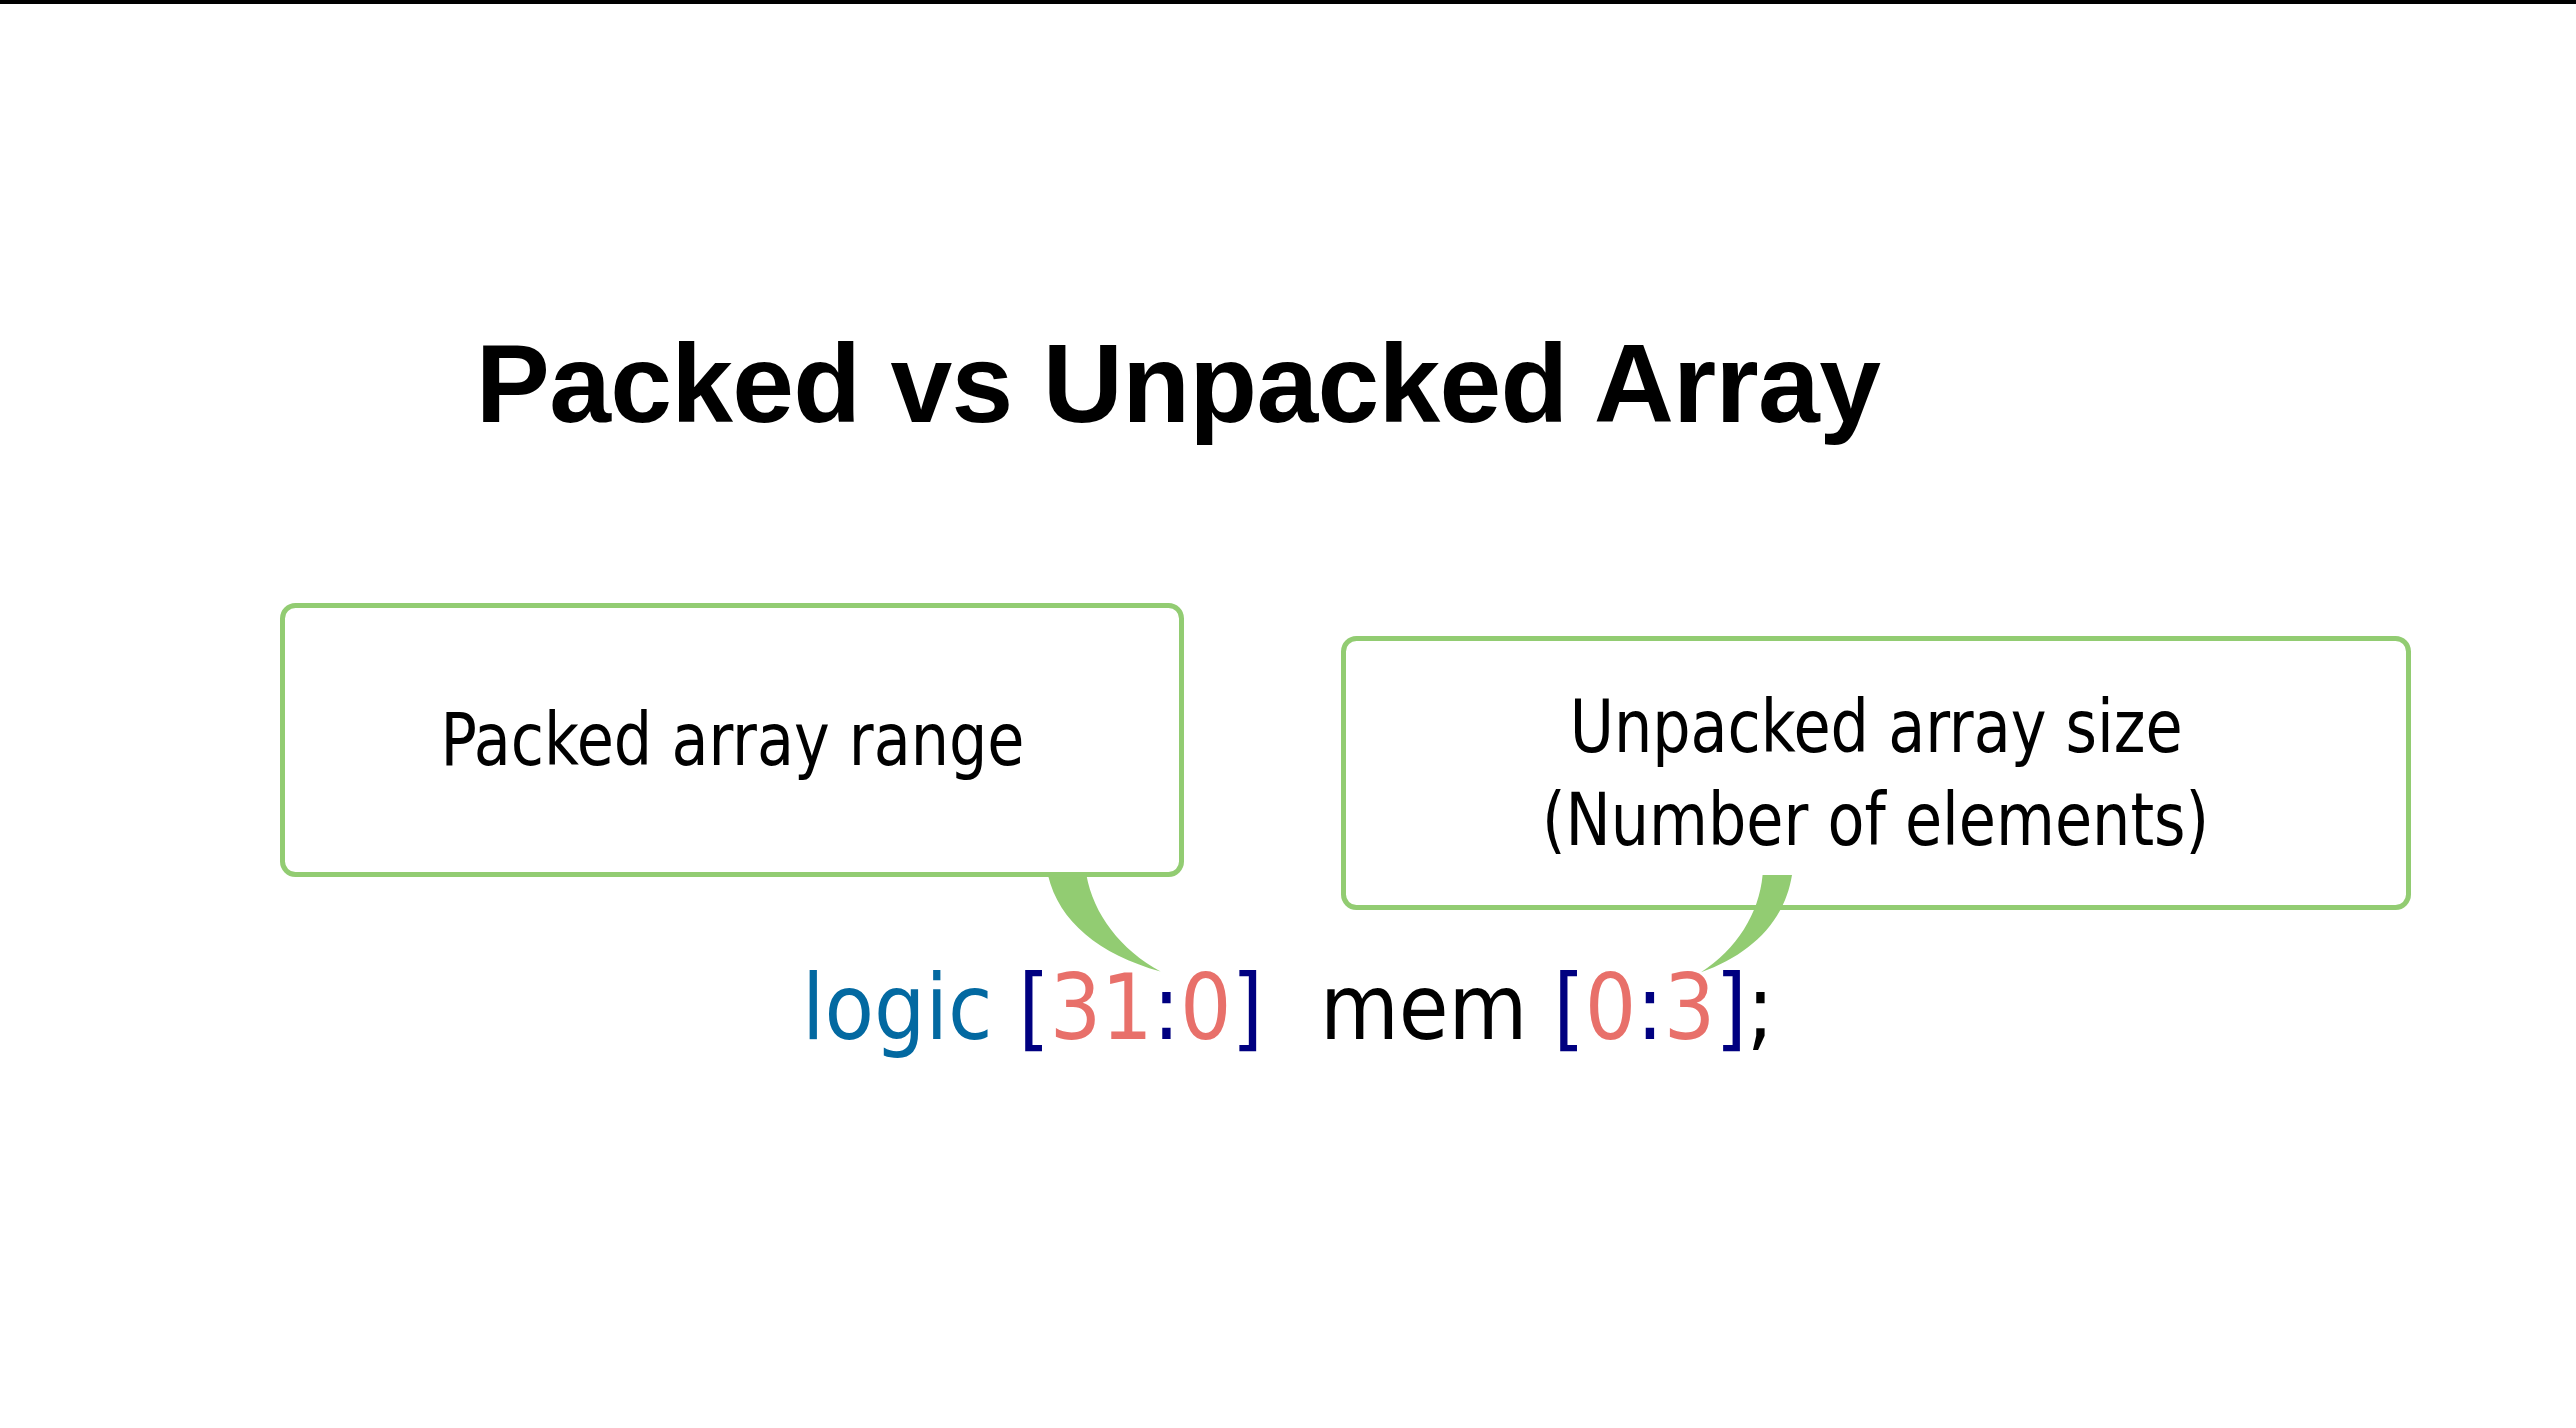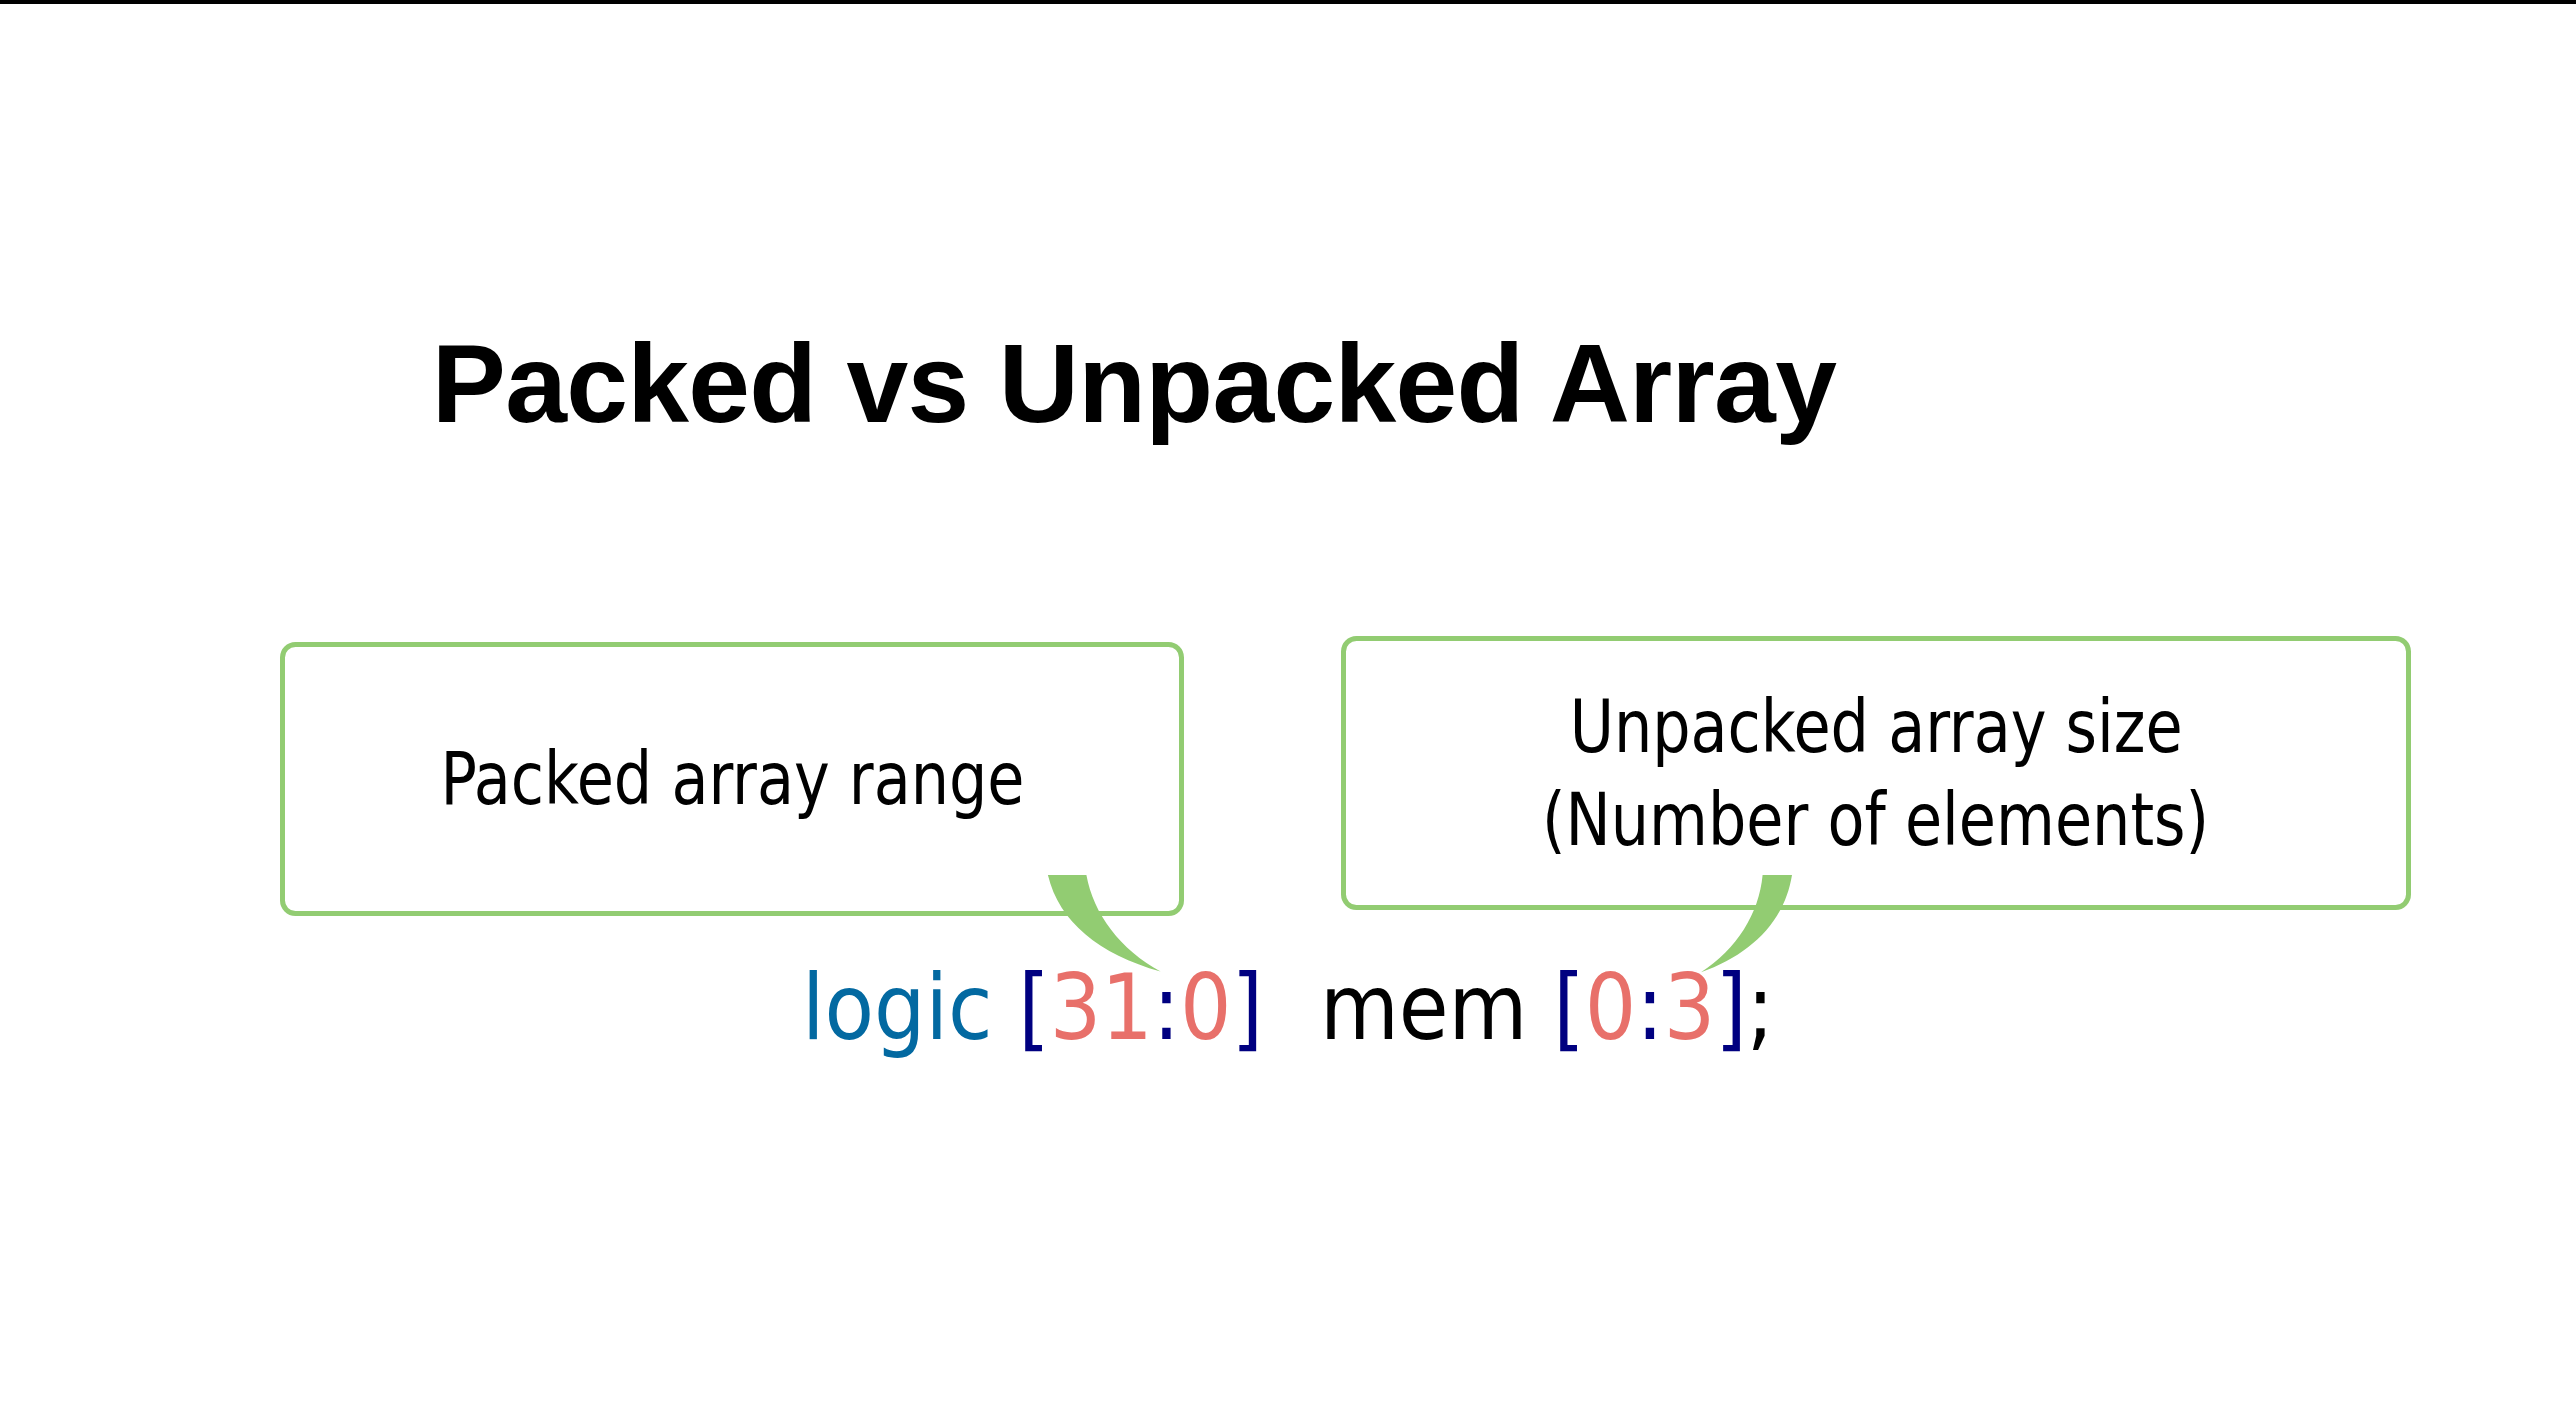--- a/index.html
+++ b/index.html
@@ -32,20 +32,21 @@
     top: 322px;
     width: 2268px;
     text-align: center;
     font-family: "Liberation Sans", sans-serif;
     font-weight: bold;
     font-size: 111px;
     line-height: 1.12;
     letter-spacing: -0.7px;
     color: #000000;
     white-space: nowrap;
+    padding-left: 44px;
   }
 
   
   .bubble {
     position: absolute;
     box-sizing: border-box;
     background: #ffffff;
     border: 5.6px solid #92cc72;
     border-radius: 15.4px;
     display: flex;
@@ -59,21 +60,20 @@
   .bubble .line {
     white-space: nowrap;
     display: block;
   }
 
   #bubble-packed {
     left: 280px;
     top: 603px;
     width: 904px;
     height: 274px;
-    margin-top: 39px;
   }
   #bubble-packed .line {
     font-size: 73px;
     line-height: 1.05;
     transform: scaleX(0.92);
     transform-origin: center;
   }
 
   #bubble-unpacked {
     left: 1341px;

